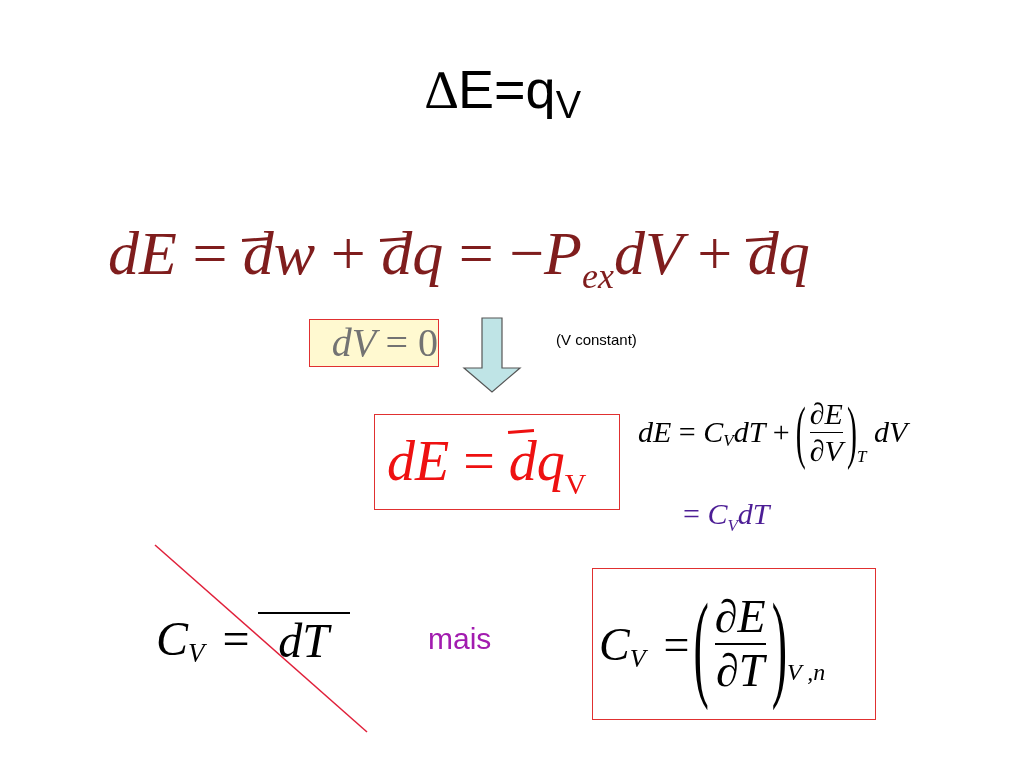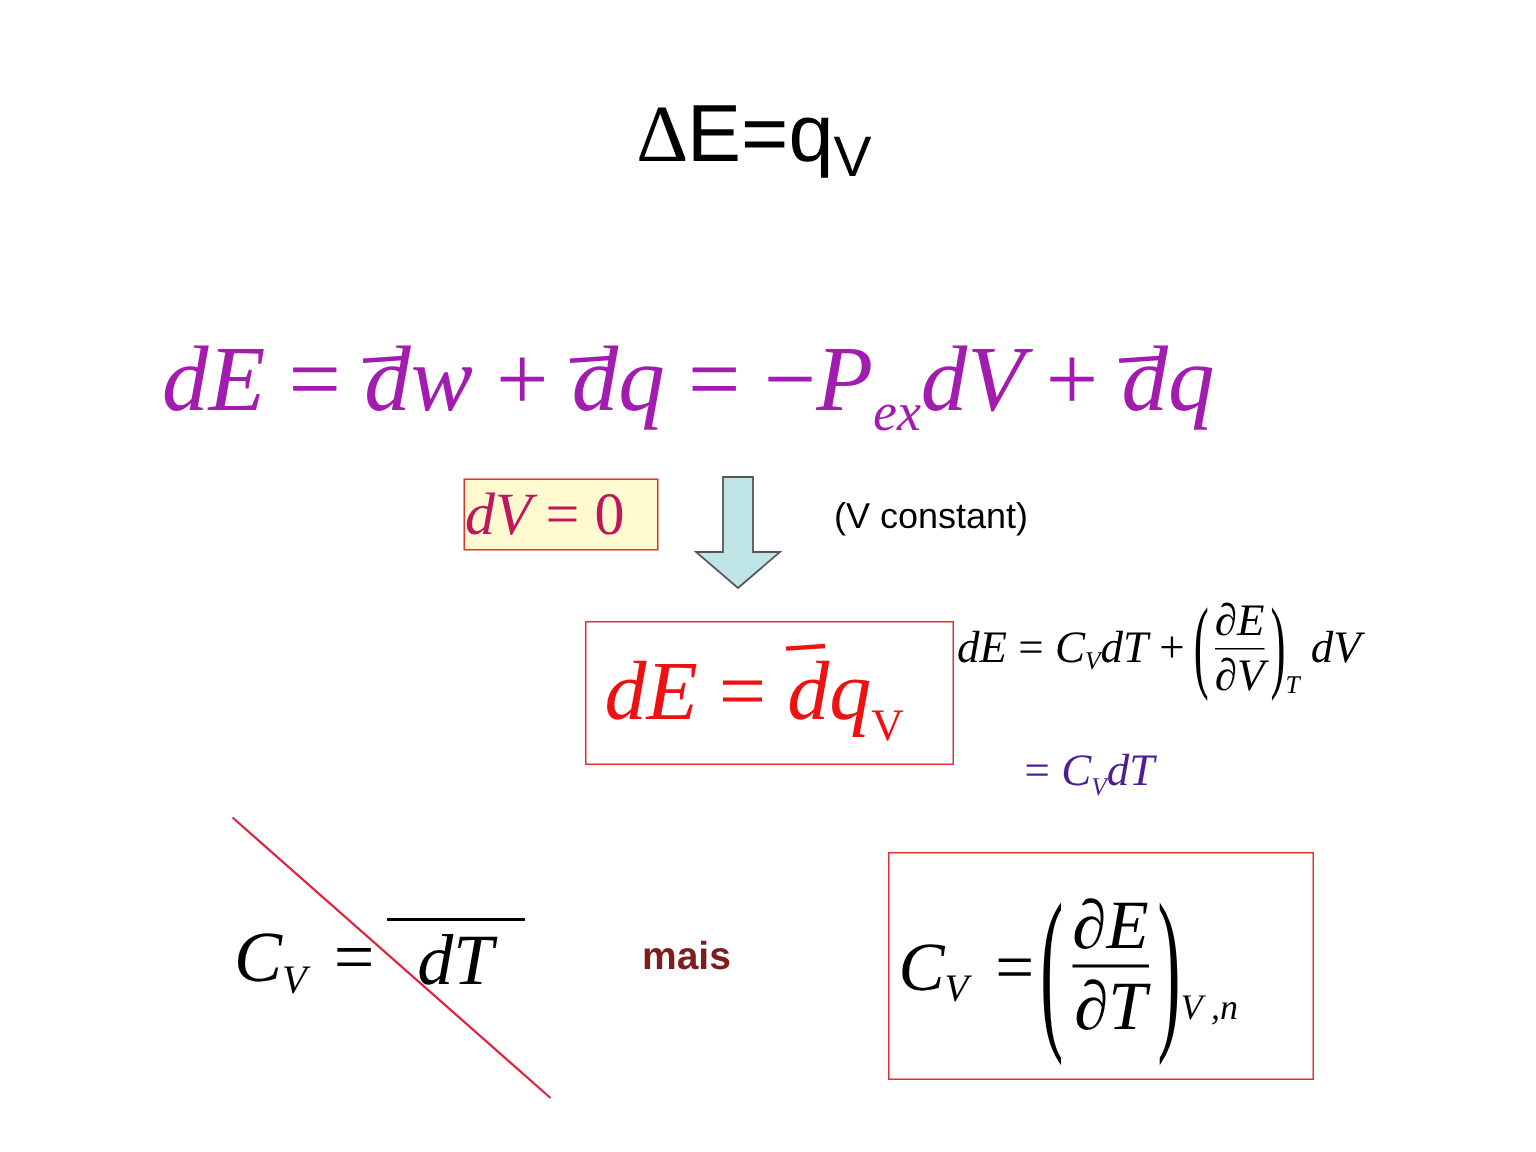--- a/index.html
+++ b/index.html
@@ -16,45 +16,45 @@
   .frac .bar { border-top:2px solid #000; margin:2px 0; height:0; }
   .paren { display:inline-block; vertical-align:middle; font-style:normal; transform:scaleY(2.3); }
 </style>
 </head>
 <body>
 
 <div class="abs sans" style="left:425px; top:62px; font-size:54px; color:#000; line-height:1;text-align:right;">
   <span style="font-family:'Liberation Serif', serif;">∆</span><span>E=q</span><span style="font-size:38px; vertical-align:-10px;">V</span>
 </div>
 
-<div class="abs serif" style="left:108px; top:222px; font-size:62px; line-height:1; color:#a21caf; white-space:nowrap;">
+<div class="abs serif" style="left:108px; top:222px; font-size:62px; line-height:1; color:#7f1d1d; white-space:nowrap;">
   <span>dE</span>
   <span class="up">=</span>
   <span class="dslash">d</span><span>w</span>
   <span class="up">+</span>
   <span class="dslash">d</span><span>q</span>
   <span class="up">=</span>
   <span class="up">−</span><span>P</span><span class="sub">ex</span><span>dV</span>
   <span class="up">+</span>
   <span class="dslash">d</span><span>q</span>
 </div>
 
-<div class="abs serif" style="left:309px; top:319px; width:130px; height:48px; background:#fff9d0; border:1.5px solid #e03030; box-sizing:border-box; color:#be185d; font-size:40px; line-height:46px; text-align:left; white-space:nowrap;">
+<div class="abs serif" style="left:309px; top:319px; width:130px; height:48px; background:#fff9d0; border:1.5px solid #e03030; box-sizing:border-box; color:#737373; font-size:40px; line-height:46px; text-align:right; white-space:nowrap;">
   <span>dV</span>
   <span class="up">=</span>
   <span class="up">0</span>
 </div>
 
 <svg class="abs" style="left:460px; top:316px;" width="64" height="80" viewBox="0 0 64 80">
   <polygon points="22,2 42,2 42,52 60,52 32,76 4,52 22,52" fill="#bfe4e6" stroke="#555555" stroke-width="1.2"></polygon>
 </svg>
 
-<div class="abs sans" style="left:556px; top:331px; font-size:24px; color:#000;">(V constant)</div>
+<div class="abs sans" style="left:556px; top:331px; font-size:15px; color:#000;">(V constant)</div>
 
-<div class="abs serif" style="left:374px; top:414px; width:246px; height:96px; border:1.5px solid #e03030; box-sizing:border-box; color:#ee1111; font-size:56px; line-height:92px; padding-left:12px; white-space:nowrap;margin-left:16px;">
+<div class="abs serif" style="left:374px; top:414px; width:246px; height:96px; border:1.5px solid #e03030; box-sizing:border-box; color:#ee1111; font-size:56px; line-height:92px; padding-left:12px; white-space:nowrap;">
   <span>dE</span>
   <span class="up">=</span>
   <span class="dslash">d</span><span>q</span><span class="sub up" style="font-size:30px; vertical-align:-14px;">V</span>
 </div>
 
 <div class="abs serif" style="left:638px; top:382px; height:100px; font-size:30px; color:#000; white-space:nowrap; display:flex; align-items:center;">
   <span>dE</span>&nbsp;<span class="up">=</span>&nbsp;<span>C</span><span style="font-size:17px; margin-top:18px;">V</span><span>dT</span>&nbsp;<span class="up">+</span>
   <span class="paren" style="margin-left:6px;">(</span>
   <span class="frac" style="margin:0 4px;">
     <span>∂E</span>
@@ -76,21 +76,21 @@
   <span class="up" style="margin:0 8px 0 18px;">=</span>
   <span class="frac">
     <span class="bar" style="width:92px;"></span>
     <span>dT</span>
   </span>
 </div>
 <svg class="abs" style="left:0; top:0; pointer-events:none;" width="1024" height="768">
   <line x1="155" y1="545" x2="367" y2="732" stroke="#e0203a" stroke-width="1.5"></line>
 </svg>
 
-<div class="abs sans" style="left:428px; top:622px; font-size:26px; color:#7f1d1d;font-weight:bold;">mais</div>
+<div class="abs sans" style="left:428px; top:622px; font-size:30px; color:#a21caf;">mais</div>
 
 <div class="abs serif" style="left:592px; top:568px; width:284px; height:152px; border:1.5px solid #e03030; box-sizing:border-box; font-size:46px; color:#000; white-space:nowrap; display:flex; align-items:center; padding-left:6px;">
   <span>C</span>
     <span style="font-size:26px; margin-top:30px;">V</span>
   <span class="up" style="margin:0 4px 0 18px;">=</span>
   <span class="paren" style="transform:scaleY(2.6);">(</span>
   <span class="frac" style="margin:0 6px;">
     <span>∂E</span>
     <span class="bar"></span>
     <span>∂T</span>

